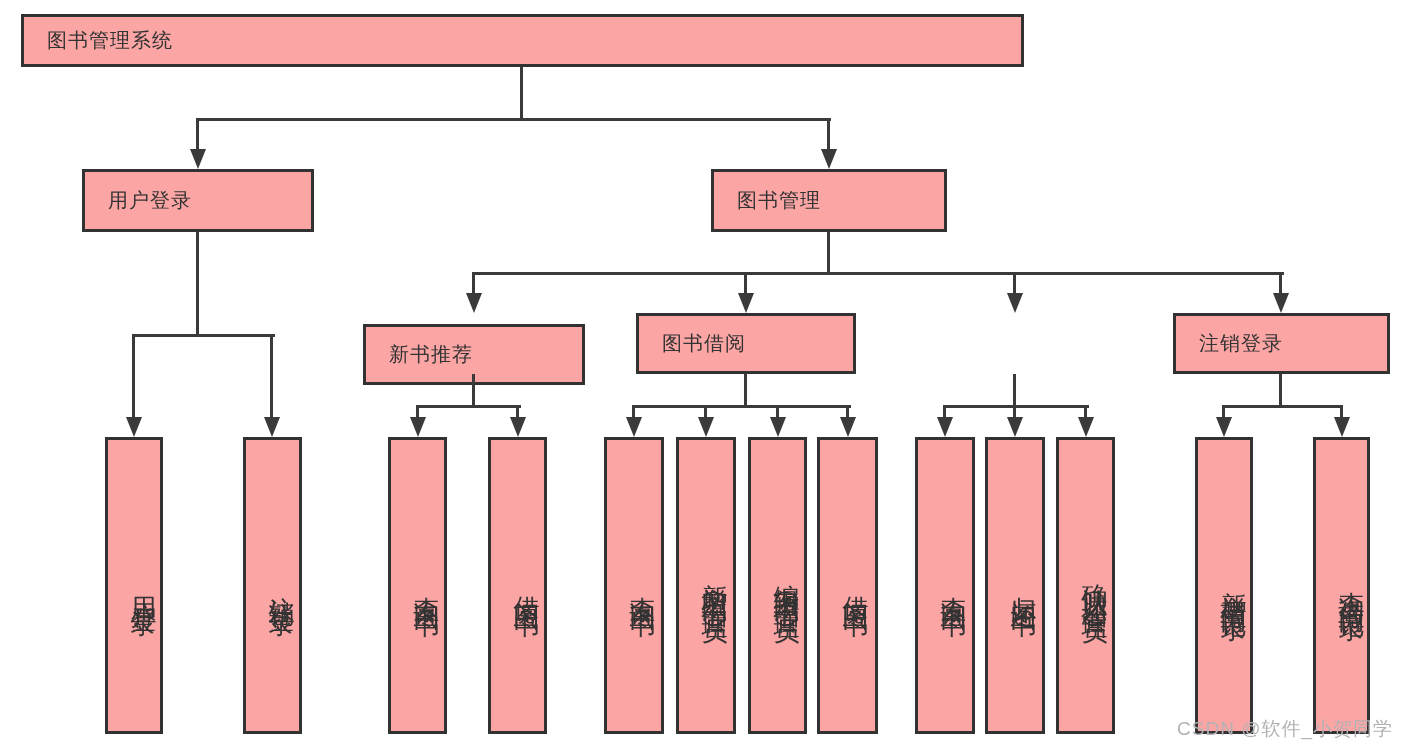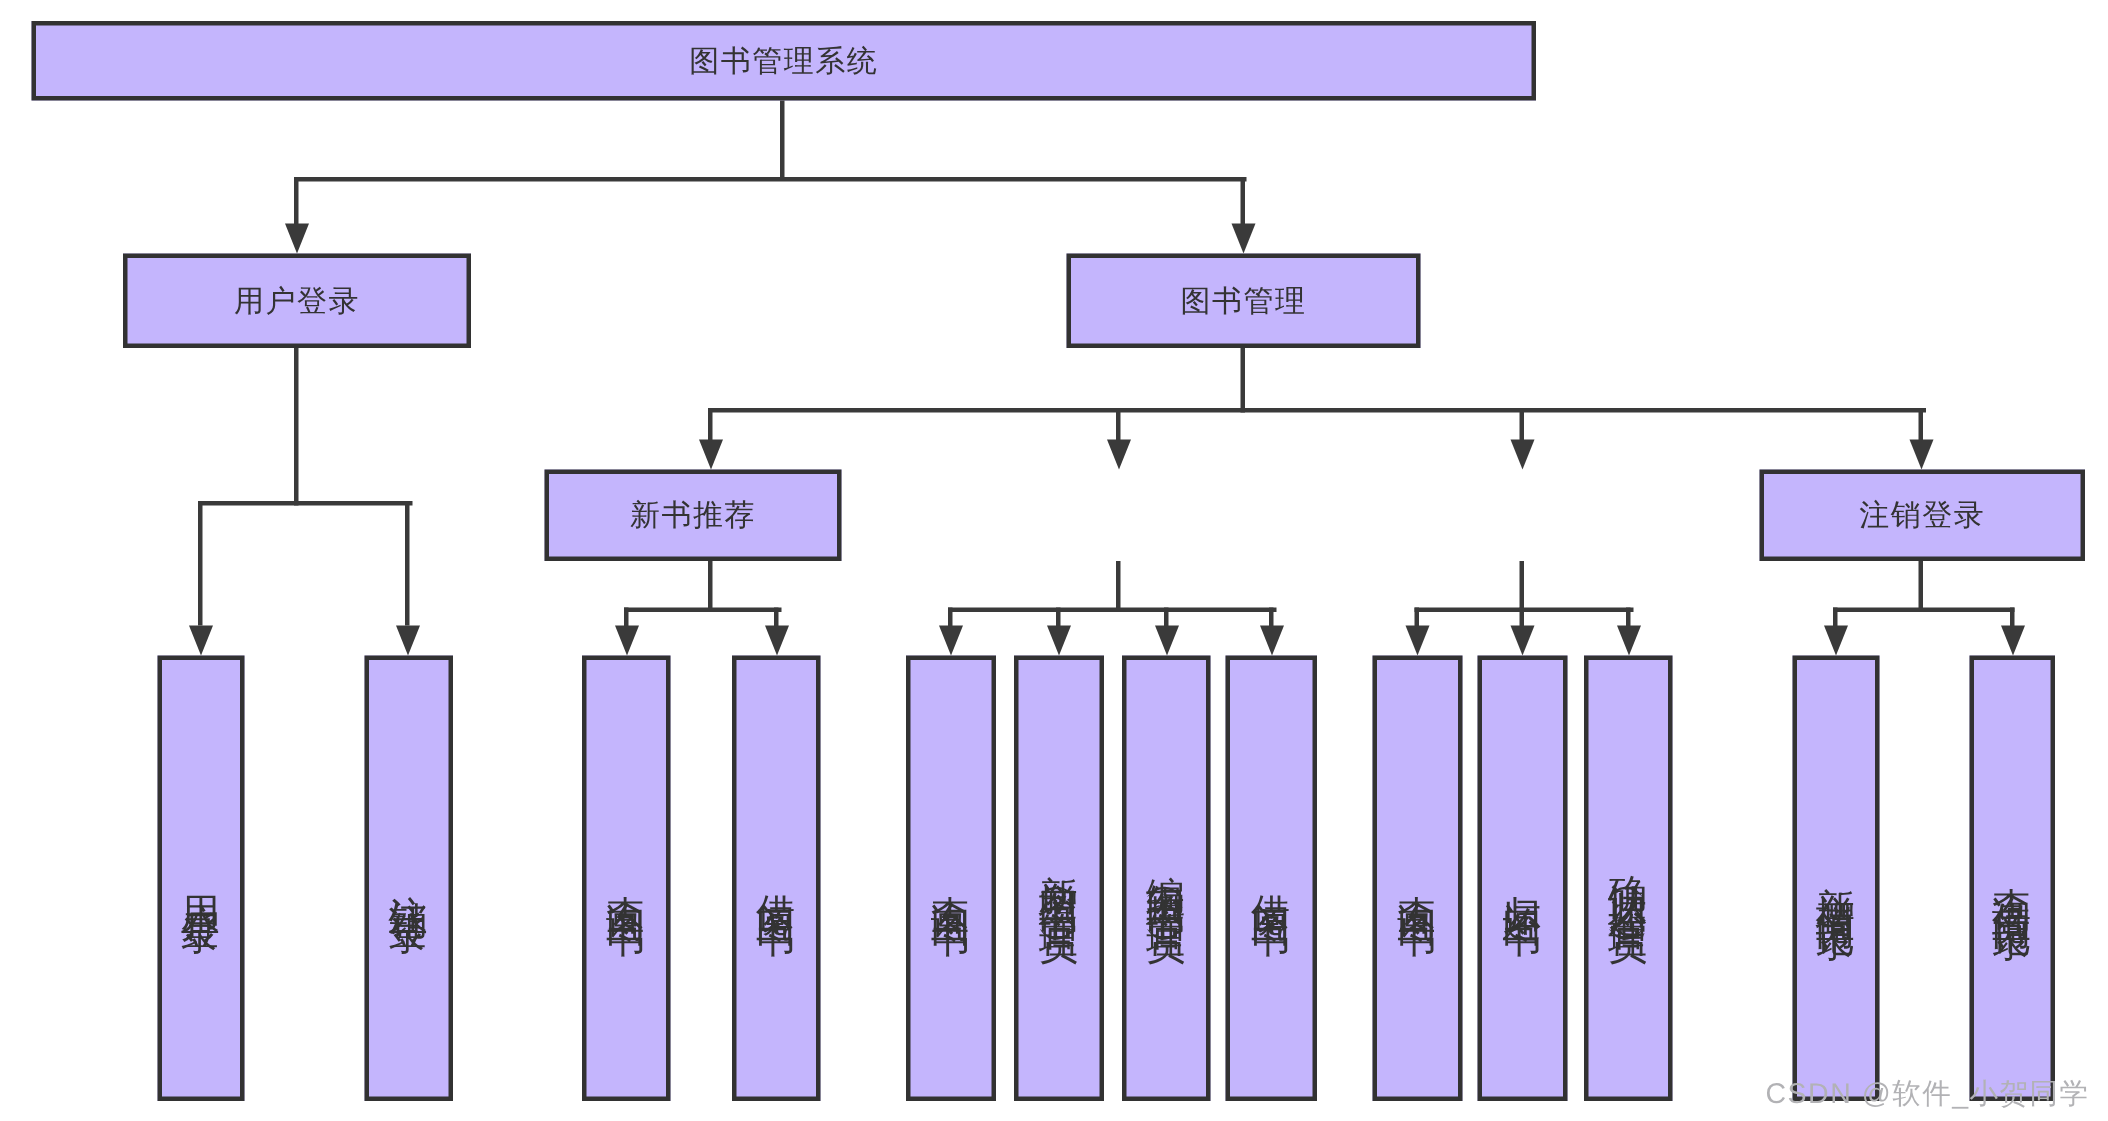--- a/index.html
+++ b/index.html
@@ -8,24 +8,24 @@
     width:1405px;height:747px;
     background:#ffffff;
     font-family:"Liberation Sans","DejaVu Sans",sans-serif;
     color:#333333;
     overflow:hidden;
   }
   .box{
     position:absolute;
     box-sizing:border-box;
     border:3px solid #323232;
-    background:#c4b5fd;
+    background:#fca5a5;
     display:flex;
     align-items:center;
-    justify-content:center;
+    padding-left:23px;
   }
   .hlabel{
     font-size:20px;
     letter-spacing:1px;
     color:#333333;
     white-space:nowrap;
   }
   .leaf .vlabel{
     writing-mode:vertical-rl;
     text-orientation:mixed;
@@ -61,22 +61,25 @@
     <span class="hlabel">图书管理系统</span>
   </div>
 
   <div class="box" style="left:82px;top:169px;width:232px;height:63px">
     <span class="hlabel">用户登录</span>
   </div>
   <div class="box" style="left:711px;top:169px;width:236px;height:63px">
     <span class="hlabel">图书管理</span>
   </div>
 
-  <div class="box" style="left:363px;top:313px;width:198px;height:61px">
+  <div class="box" style="left:363px;top:324px;width:222px;height:61px">
     <span class="hlabel">新书推荐</span>
+  </div>
+  <div class="box" style="left:636px;top:313px;width:220px;height:61px">
+    <span class="hlabel">图书借阅</span>
   </div>
   <div class="box" style="left:1173px;top:313px;width:217px;height:61px">
     <span class="hlabel">注销登录</span>
   </div>
 
   <div class="box leaf" style="left:105px;top:437px;width:58px;height:297px">
     <span class="vlabel">用户登录</span>
   </div>
   <div class="box leaf" style="left:243px;top:437px;width:59px;height:297px">
     <span class="vlabel">注销登录</span>

